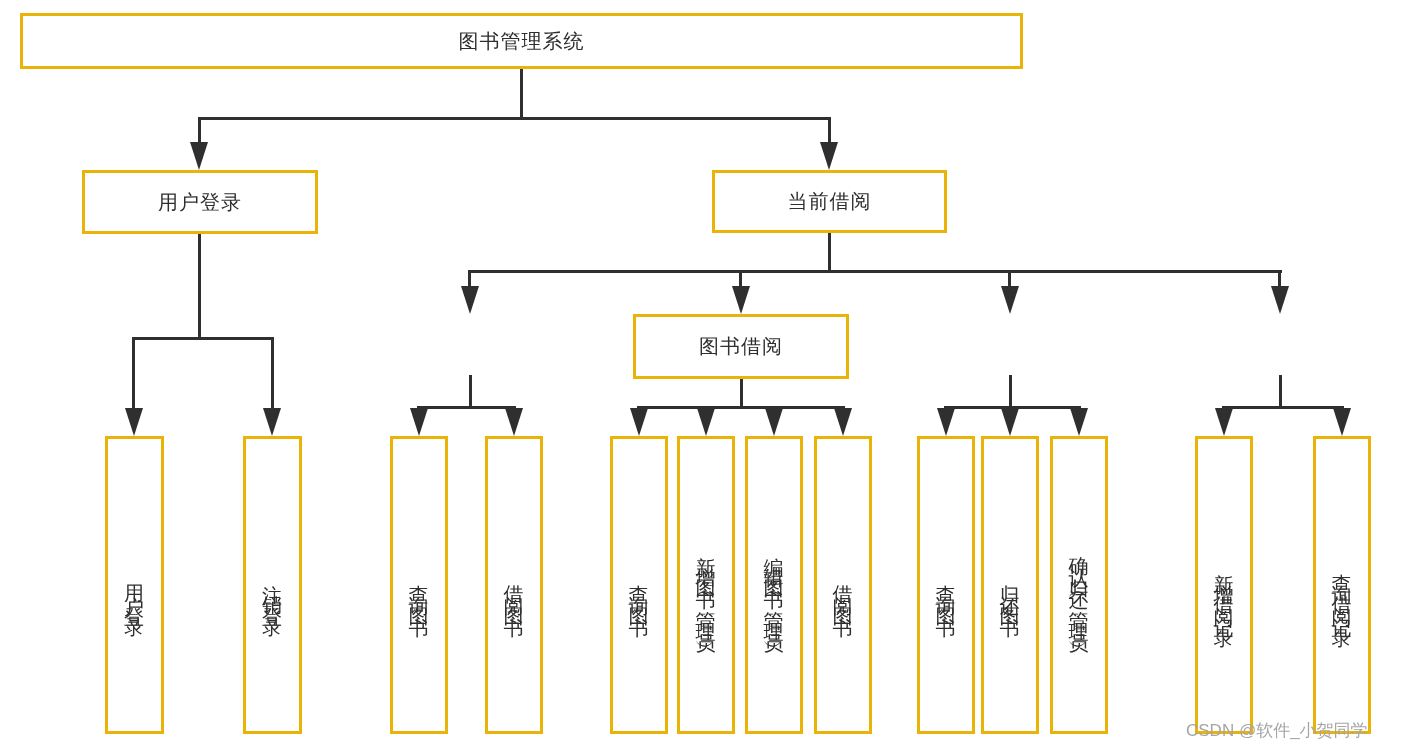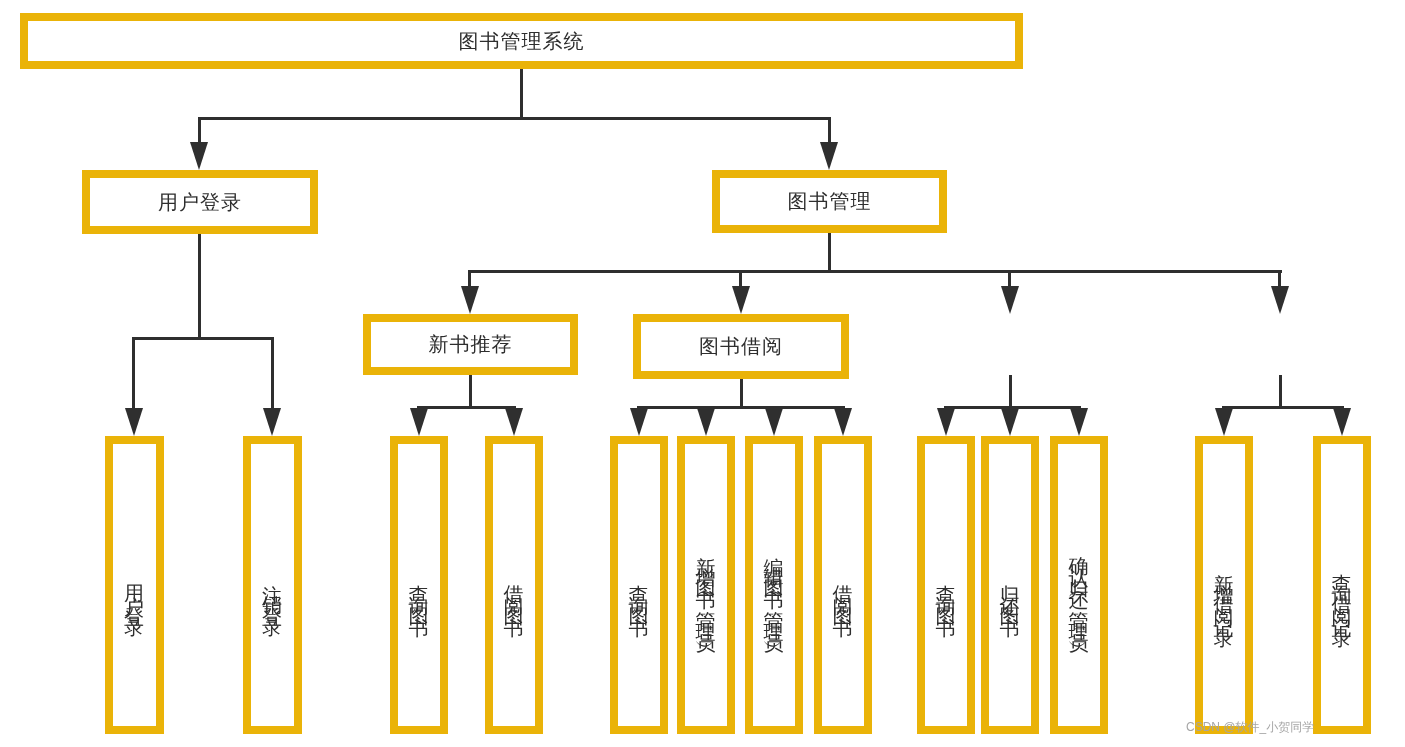--- a/index.html
+++ b/index.html
@@ -7,26 +7,26 @@
     position:relative;width:1405px;height:747px;background:#ffffff;
     font-family:"Liberation Sans","DejaVu Sans",sans-serif;overflow:hidden;
   }
   
   .vl{position:absolute;width:3px;background:#2f2f2f;}
   .hl{position:absolute;height:3px;background:#2f2f2f;}
   .ah{position:absolute;width:0;height:0;
       border-left:9px solid transparent;border-right:9px solid transparent;
       border-top:28px solid #2f2f2f;}
   
-  .box{position:absolute;box-sizing:border-box;border:8px solid #eab308;background:#ffffff;
+  .box{position:absolute;box-sizing:border-box;border:3px solid #eab308;background:#ffffff;
        display:flex;align-items:center;justify-content:center;color:#2e2e2e;}
   .hbox .lbl{font-size:20px;letter-spacing:1px;white-space:nowrap;}
   .vbox .vlabel{writing-mode:vertical-rl;text-orientation:mixed;
                 font-size:20px;line-height:1.1;letter-spacing:11px;margin-bottom:-11px;}
-  .watermark{position:absolute;left:1186px;top:719px;font-size:12px;color:#a5a5a5;
+  .watermark{position:absolute;left:1186px;top:719px;font-size:17px;color:#a5a5a5;
              white-space:nowrap;z-index:5;}
 </style>
 </head>
 <body>
 
 <div class="canvas">
 
   <div class="vl" style="left:520px;top:69px;height:51px"></div>
   <div class="hl" style="left:198px;top:117px;width:633px"></div>
   <div class="vl" style="left:198px;top:117px;height:28px"></div>
@@ -76,26 +76,23 @@
   <div class="ah" style="left:1333px;top:408px"></div>
 
   <div class="box hbox" style="left:20px;top:13px;width:1003px;height:56px">
     <span class="lbl">图书管理系统</span>
   </div>
 
   <div class="box hbox" style="left:82px;top:170px;width:236px;height:64px">
     <span class="lbl">用户登录</span>
   </div>
   <div class="box hbox" style="left:712px;top:170px;width:235px;height:63px">
-    <span class="lbl">图书管理</span>
+    <span class="lbl">当前借阅</span>
   </div>
 
-  <div class="box hbox" style="left:363px;top:314px;width:215px;height:61px">
-    <span class="lbl">新书推荐</span>
-  </div>
   <div class="box hbox" style="left:633px;top:314px;width:216px;height:65px">
     <span class="lbl">图书借阅</span>
   </div>
 
   <div class="box vbox" style="left:105px;top:436px;width:59px;height:298px">
     <span class="vlabel">用户登录</span>
   </div>
   <div class="box vbox" style="left:243px;top:436px;width:59px;height:298px">
     <span class="vlabel">注销登录</span>
   </div>

